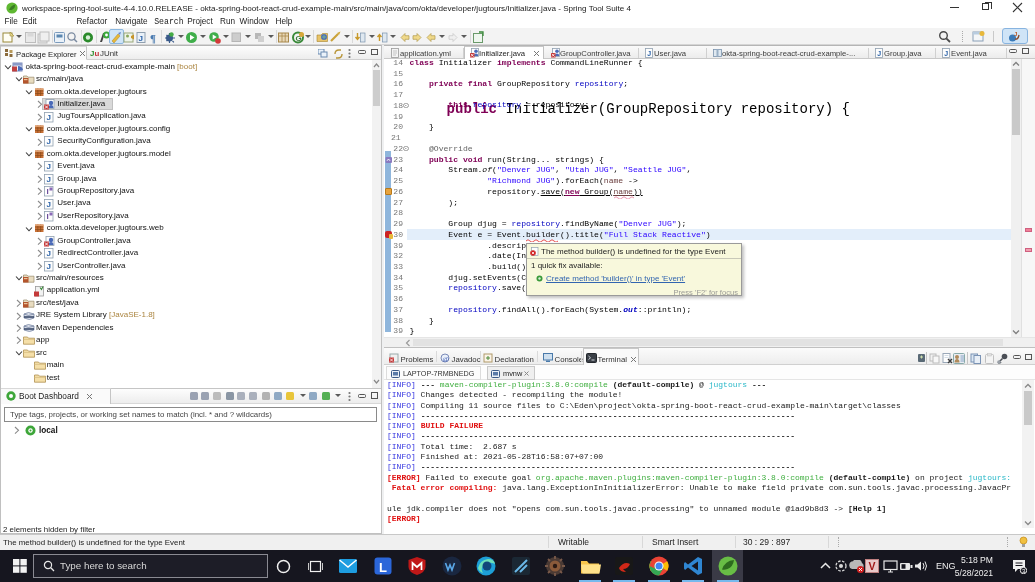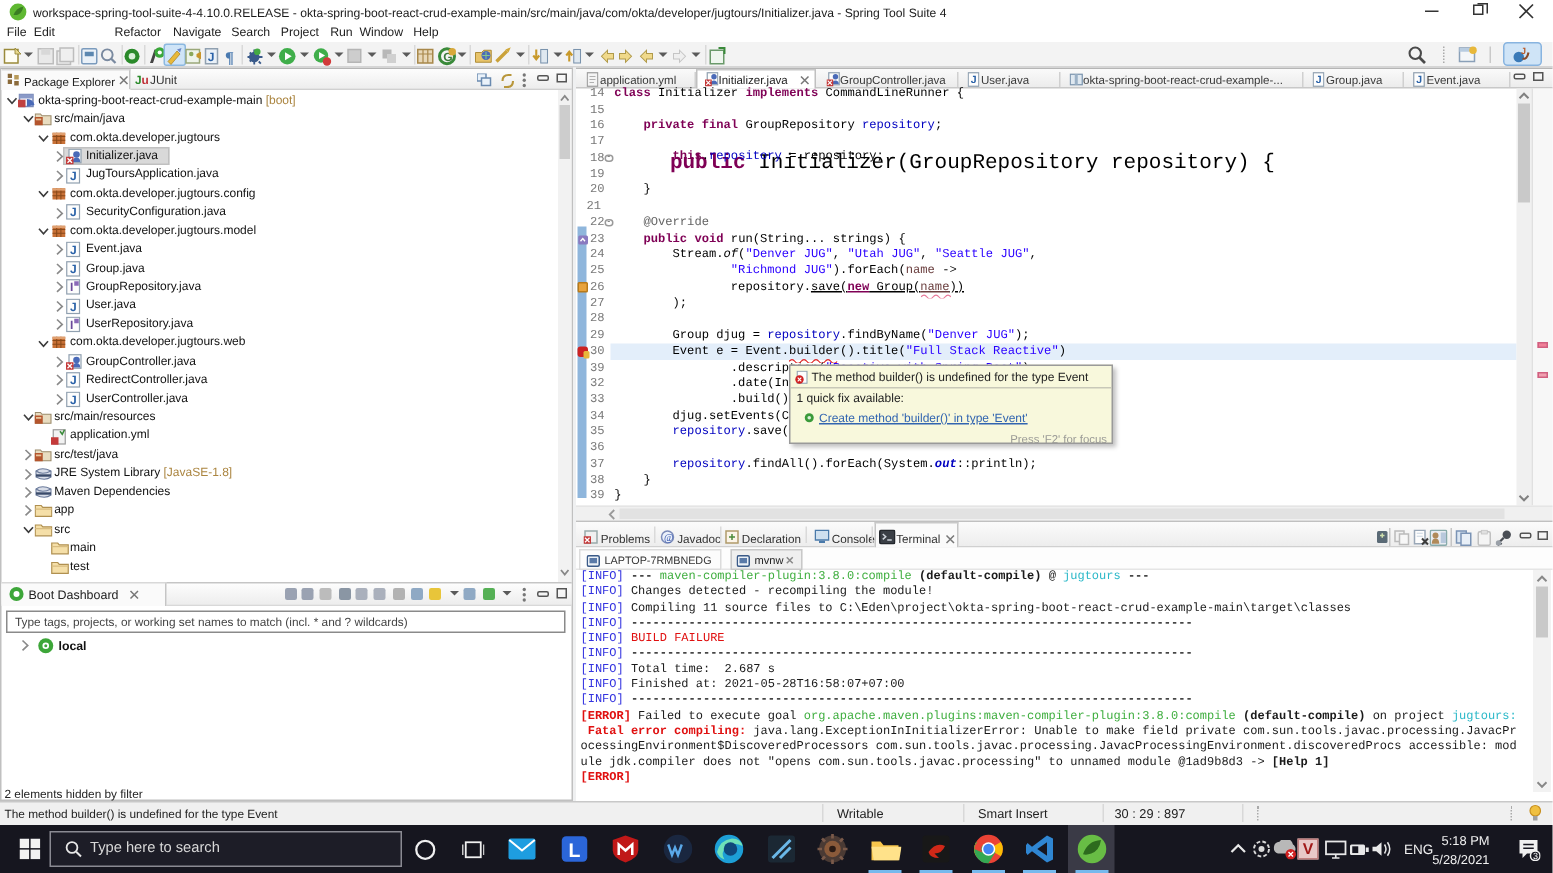--- a/index.html
+++ b/index.html
@@ -25,21 +25,21 @@
 <div class="abs" style="left:984.5px;top:1.5px;width:7px;height:7px;border-top:1.1px solid #333;border-right:1.1px solid #333"></div>
 <svg class="abs" style="left:1012px;top:2px" width="11" height="11">
       <path d="M1 1 L10 10 M10 1 L1 10" stroke="#333" stroke-width="1.1"></path>
     </svg>
 <div class="abs" style="left:0;top:16px;width:1035px;height:12px;background:#ffffff;"></div>
 <div class="abs ui" style="left:4.5px;top:17px;font-size:8.2px;">File</div>
 <div class="abs ui" style="left:22.5px;top:17px;font-size:8.2px;">Edit</div>
 <div class="abs ui" style="left:46.4px;top:17px;font-size:8.2px;margin-top:46px;">Source</div>
 <div class="abs ui" style="left:76.4px;top:17px;font-size:8.2px;">Refactor</div>
 <div class="abs ui" style="left:115.3px;top:17px;font-size:8.2px;">Navigate</div>
-<div class="abs ui" style="left:154.2px;top:17px;font-size:8.2px;">Search</div>
+<div class="abs ui" style="left:154.2px;top:17px;font-size:8.2px;font-family:Liberation Mono, monospace;">Search</div>
 <div class="abs ui" style="left:187.2px;top:17px;font-size:8.2px;">Project</div>
 <div class="abs ui" style="left:220.1px;top:17px;font-size:8.2px;text-align:center;">Run</div>
 <div class="abs ui" style="left:239.6px;top:17px;font-size:8.2px;">Window</div>
 <div class="abs ui" style="left:275.5px;top:17px;font-size:8.2px;">Help</div>
 <div class="abs" style="left:0;top:28px;width:1035px;height:17px;background:#f3f3f3;border-bottom:1px solid #e0e0e0"></div>
 <div class="abs" style="left:0;top:44px;width:1035px;height:1px;background:#d5d5d5"></div>
 <svg class="abs" style="left:1.5px;top:31px" width="13" height="13">
       <rect x="1" y="2" width="9" height="9" fill="#fffef4" stroke="#9a8a3a"></rect>
       <path d="M8 1 l4 4 -4 0 Z" fill="#e8d88a" stroke="#9a8a3a" stroke-width=".6"></path>
     </svg>
@@ -722,28 +722,27 @@
       <rect x="2" y="2" width="5" height="3.5" fill="#5a7aa8"></rect>
     </svg>
 <div class="abs ui" style="left:503px;top:369px;font-size:7.4px;color:#222">mvnw</div>
 <svg class="abs" style="left:523px;top:369.5px" width="7" height="7">
       <path d="M1.5 1.5 L5.5 5.5 M5.5 1.5 L1.5 5.5" stroke="#888" stroke-width="1"></path>
     </svg>
 <div class="abs mono" style="left:387px;top:379.9px;font-size:8px;color:#1a1a1a"><span style="color:#3333e0">[INFO]</span> <span style="font-weight:bold">--- </span><span style="color:#3fae3f">maven-compiler-plugin:3.8.0:compile</span> <span style="font-weight:bold">(default-compile)</span> @ <span style="color:#2ab8c8">jugtours</span> <span style="font-weight:bold">---</span></div>
 <div class="abs mono" style="left:387px;top:390.2px;font-size:8px;color:#1a1a1a"><span style="color:#3333e0">[INFO]</span> Changes detected - recompiling the module!</div>
 <div class="abs mono" style="left:387px;top:400.5px;font-size:8px;color:#1a1a1a"><span style="color:#3333e0">[INFO]</span> Compiling 11 source files to C:\Eden\project\okta-spring-boot-react-crud-example-main\target\classes</div>
 <div class="abs mono" style="left:387px;top:410.8px;font-size:8px;color:#1a1a1a"><span style="color:#3333e0">[INFO]</span> <span style="font-weight:bold">------------------------------------------------------------------------------</span></div>
-<div class="abs mono" style="left:387px;top:421.1px;font-size:8px;color:#1a1a1a"><span style="color:#3333e0">[INFO]</span> <span style="color:#e01010;font-weight:normal">BUILD FAILURE</span></div>
+<div class="abs mono" style="left:387px;top:421.1px;font-size:8px;color:#1a1a1a"><span style="color:#3333e0">[INFO]</span> <span style="color:#e01010;font-weight:bold">BUILD FAILURE</span></div>
 <div class="abs mono" style="left:387px;top:431.4px;font-size:8px;color:#1a1a1a"><span style="color:#3333e0">[INFO]</span> <span style="font-weight:bold">------------------------------------------------------------------------------</span></div>
 <div class="abs mono" style="left:387px;top:441.8px;font-size:8px;color:#1a1a1a"><span style="color:#3333e0">[INFO]</span> Total time:  2.687 s</div>
 <div class="abs mono" style="left:387px;top:452.1px;font-size:8px;color:#1a1a1a"><span style="color:#3333e0">[INFO]</span> Finished at: 2021-05-28T16:58:07+07:00</div>
 <div class="abs mono" style="left:387px;top:462.4px;font-size:8px;color:#1a1a1a"><span style="color:#3333e0">[INFO]</span> <span style="font-weight:bold">------------------------------------------------------------------------------</span></div>
 <div class="abs mono" style="left:387px;top:472.7px;font-size:8px;color:#1a1a1a"><span style="color:#e01010;font-weight:bold">[ERROR]</span> Failed to execute goal <span style="color:#3fae3f">org.apache.maven.plugins:maven-compiler-plugin:3.8.0:compile</span> <span style="font-weight:bold">(default-compile)</span> on project <span style="color:#2ab8c8">jugtours:</span></div>
 <div class="abs mono" style="left:387px;top:483.0px;font-size:8px;color:#1a1a1a"><span style="color:#e01010;font-weight:bold"> Fatal error compiling:</span> java.lang.ExceptionInInitializerError: Unable to make field private com.sun.tools.javac.processing.JavacPr</div>
-<div class="abs mono" style="left:387px;top:493.3px;font-size:8px;color:#1a1a1a">ocessingEnvironment$DiscoveredProcessors com.sun.tools.javac.processing.JavacProcessingEnvironment.discoveredProcs accessible: mod</div>
 <div class="abs mono" style="left:387px;top:503.6px;font-size:8px;color:#1a1a1a">ule jdk.compiler does not "opens com.sun.tools.javac.processing" to unnamed module @1ad9b8d3 -&gt; <span style="font-weight:bold">[Help 1]</span></div>
 <div class="abs mono" style="left:387px;top:513.9px;font-size:8px;color:#1a1a1a"><span style="color:#e01010;font-weight:bold">[ERROR]</span></div>
 <div class="abs" style="left:1022px;top:380px;width:12px;height:148px;background:#f2f2f2"></div>
 <svg class="abs" style="left:1024px;top:382px" width="8" height="8">
       <path d="M1 5.5 L4 2.5 L7 5.5" fill="none" stroke="#888" stroke-width="1.3"></path>
     </svg>
 <div class="abs" style="left:1024px;top:391px;width:8px;height:34px;background:#c9c9c9"></div>
 <svg class="abs" style="left:1024px;top:519px" width="8" height="8">
       <path d="M1 2.5 L4 5.5 L7 2.5" fill="none" stroke="#888" stroke-width="1.3"></path>
     </svg>

